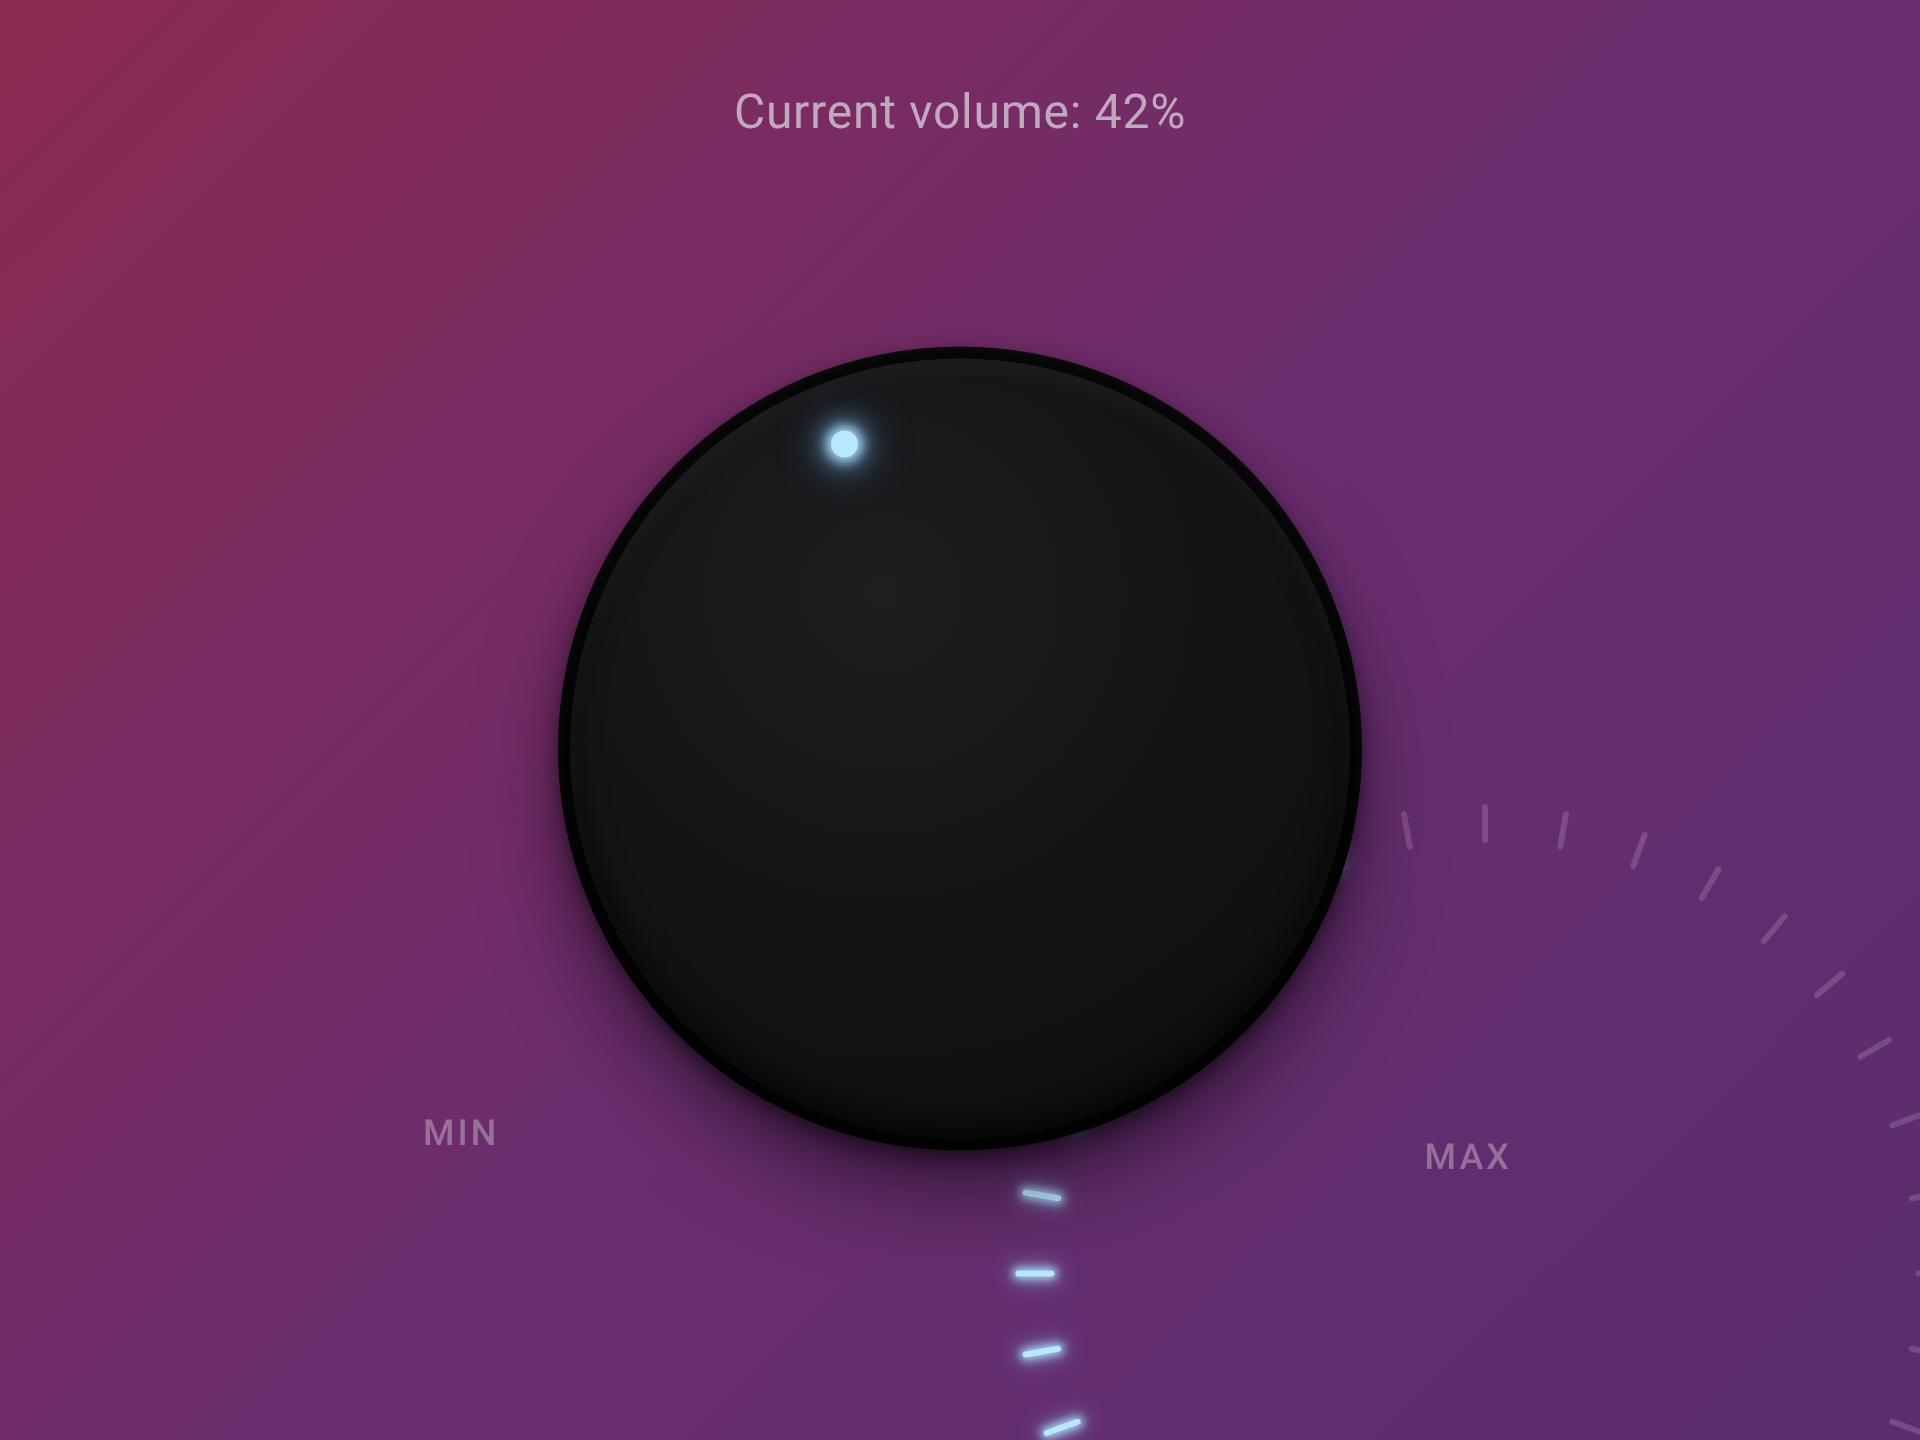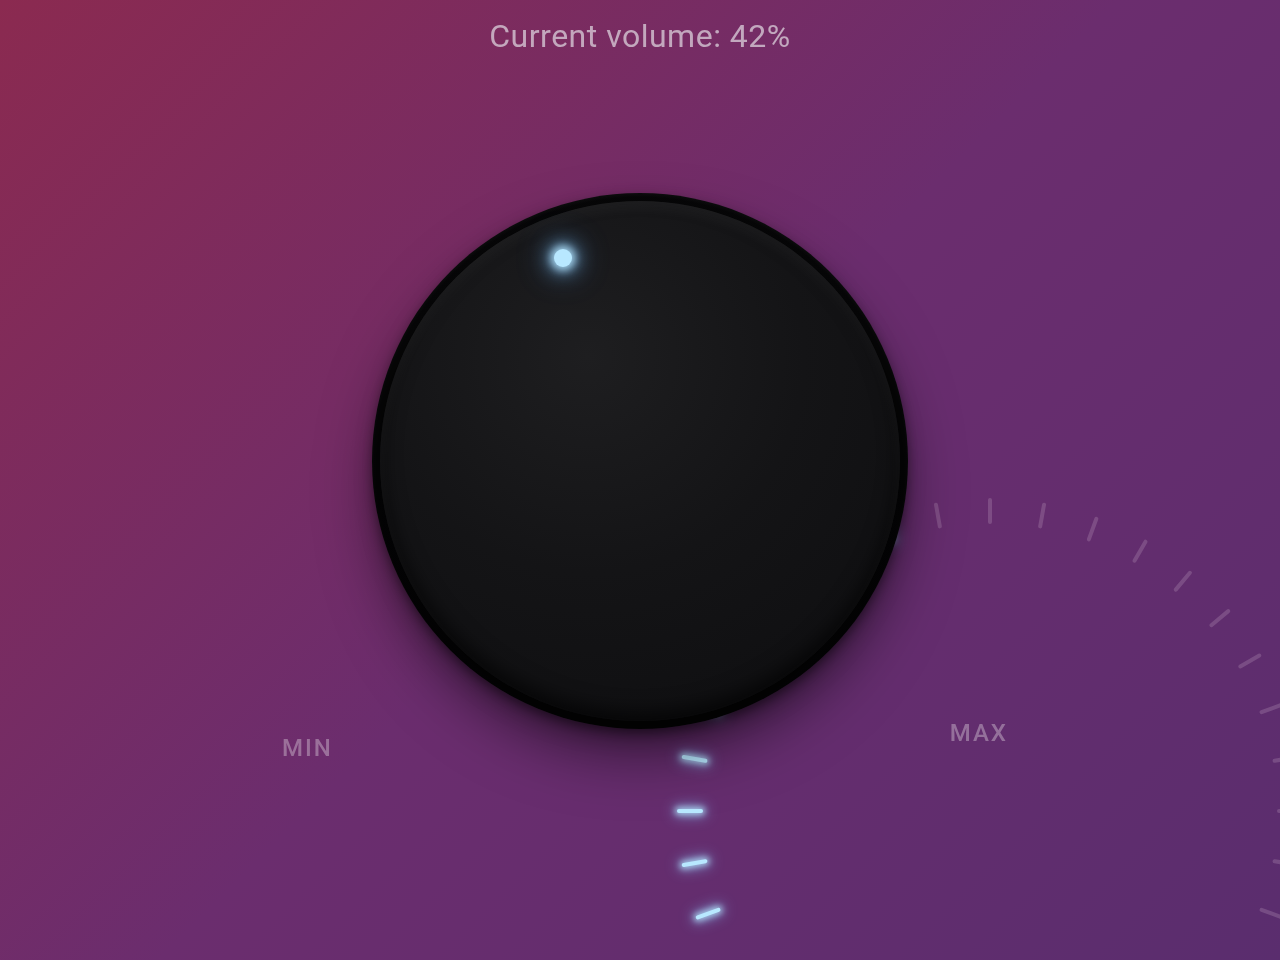--- a/index.html
+++ b/index.html
@@ -12,21 +12,21 @@
       height: 960px;
       background: linear-gradient(135deg, #8b2a50 0%, #6b2d6e 50%, #5a2d6e 100%);
       font-family: -apple-system, BlinkMacSystemFont, "Segoe UI", Roboto, Helvetica, Arial, sans-serif;
       display: flex;
       flex-direction: column;
       align-items: center;
       position: relative;
       overflow: hidden;
     }
     .volume-label {
-      margin-top: 17px;
+      margin-top: 55px;
       font-size: 32px;
       color: rgba(220, 210, 220, 0.75);
       font-weight: 400;
       letter-spacing: 0.5px;
     }
     .knob-container {
       position: relative;
       width: 700px;
       height: 700px;
       margin-top: 56px;
@@ -91,21 +91,21 @@
     }
     .label-min, .label-max {
       position: absolute;
       font-size: 24px;
       font-weight: 500;
       letter-spacing: 2px;
       color: rgba(210, 195, 210, 0.45);
     }
     .label-min {
       left: -8px;
-      bottom: 49px;
+      bottom: 80px;
     }
     .label-max {
       right: -18px;
       bottom: 64px;
     }
   </style>
 </head>
 <body>
 
 <div class="volume-label">Current volume: 42%</div>

